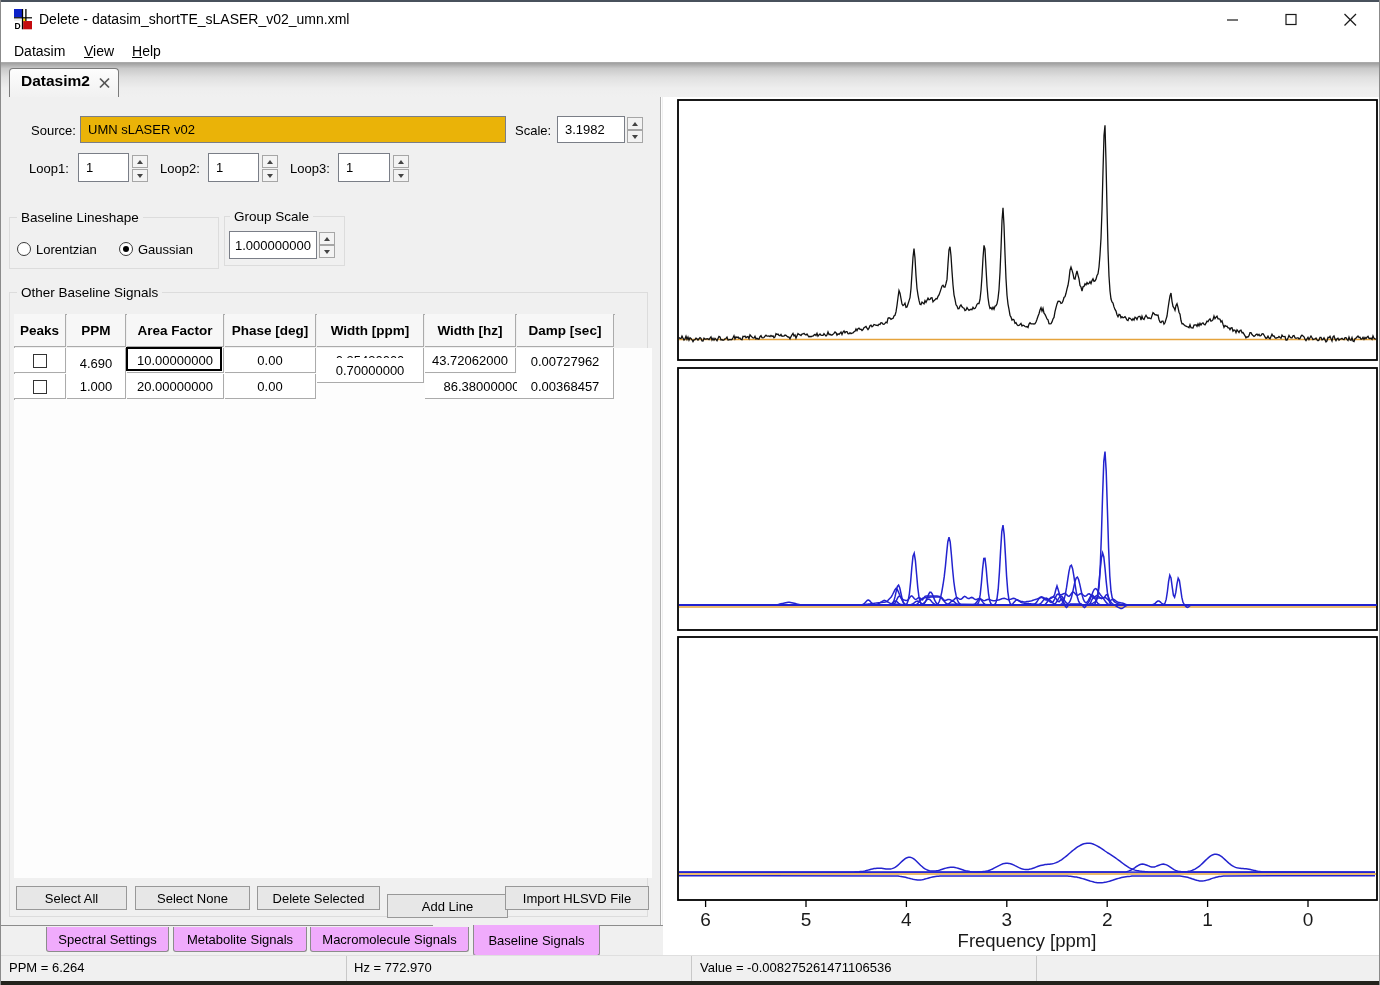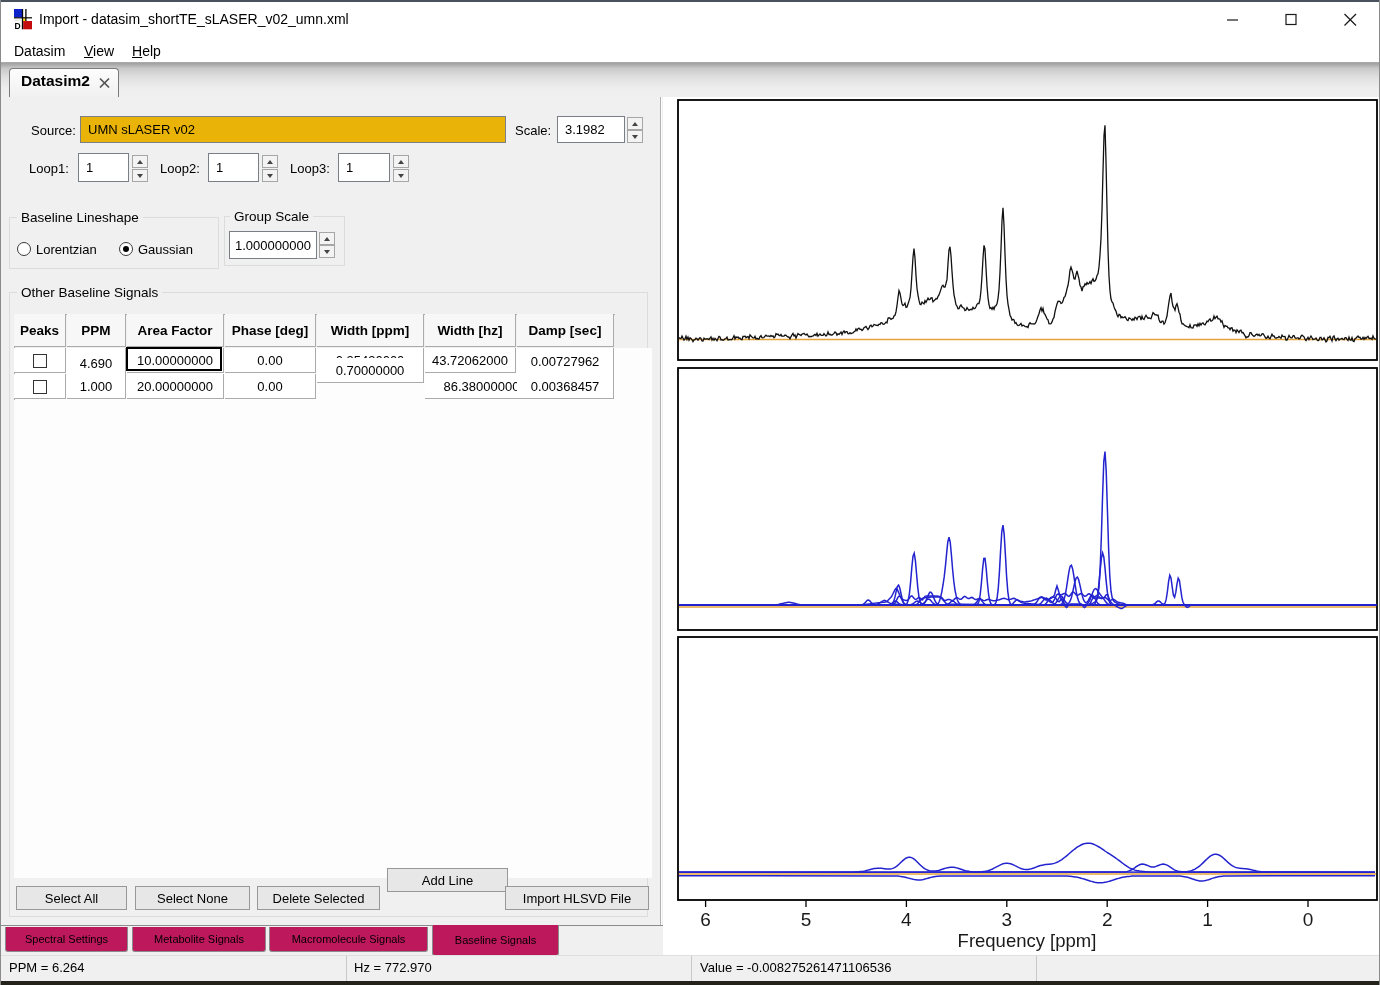--- a/index.html
+++ b/index.html
@@ -14,40 +14,40 @@
 .tup { width:0;height:0;border-left:3.5px solid transparent;border-right:3.5px solid transparent;border-bottom:4px solid #444; }
 .tdn { width:0;height:0;border-left:3.5px solid transparent;border-right:3.5px solid transparent;border-top:4px solid #444; }
 .gb { position:absolute; border:1px solid #dcdcdc; }
 .gbl { position:absolute; font-size:13.5px; background:#f0f0f0; padding:0 4px; white-space:nowrap; }
 .tc { position:absolute; background:#fff; border-right:1px solid #ababab; border-bottom:1px solid #ababab;
   font-size:13px; display:flex; align-items:center; justify-content:center; white-space:nowrap; }
 .th { font-weight:bold; background:#f7f7f7; font-size:13.5px; }
 .cb { position:absolute; width:14px; height:14px; background:#fff; border:1.3px solid #333; }
 .btn { position:absolute; height:24px; background:#e7e7e7; border:1px solid #989898; font-size:13px;
   display:flex; align-items:center; justify-content:center; white-space:nowrap; }
-.btab { position:absolute; top:927px; height:25px; background:#be185d; border:1px solid #8c8c8c; border-top:none;
-  border-radius:0 0 3px 3px; font-size:11px; display:flex; align-items:center; justify-content:center; white-space:nowrap; }
+.btab { position:absolute; top:927px; height:25px; background:#f0abfc; border:1px solid #8c8c8c; border-top:none;
+  border-radius:0 0 3px 3px; font-size:13px; display:flex; align-items:center; justify-content:center; white-space:nowrap;margin-left:41px; }
 .radio { position:absolute; width:14px; height:14px; border-radius:50%; background:#fff; border:1px solid #3a3a3a; }
 </style></head><body>
 <div id="win">
 
 <div class="abs" style="left:0;top:0;width:1380px;height:2px;background:#48515c"></div>
 
 <div class="abs" style="left:0;top:2px;width:1380px;height:36px;background:#fff"></div>
 <svg class="abs" style="left:13px;top:9px" width="19" height="21" viewBox="0 0 19 21">
   <rect x="0" y="0" width="8" height="8.3" fill="#0d22c8"></rect>
   <rect x="9.2" y="12" width="8.8" height="8.3" fill="#c40b0e"></rect>
   <rect x="9.2" y="9.3" width="2.7" height="2.8" fill="#ffd800"></rect>
   <line x1="8.5" y1="0" x2="8.5" y2="20.3" stroke="#000" stroke-width="1.3"></line>
   <line x1="11.9" y1="0" x2="11.9" y2="12" stroke="#000" stroke-width="1.3"></line>
   <line x1="0" y1="8.8" x2="18" y2="8.8" stroke="#000" stroke-width="1.2"></line>
   <line x1="0" y1="11" x2="8" y2="11" stroke="#dedede" stroke-width="1"></line>
   <text x="0.5" y="19.5" font-size="8.5" font-weight="bold" fill="#000">D</text>
 </svg>
-<div class="lbl" style="left:38px;top:11px;font-size:14px">Import - datasim_shortTE_sLASER_v02_umn.xml</div>
+<div class="lbl" style="left:38px;top:11px;font-size:14px">Delete - datasim_shortTE_sLASER_v02_umn.xml</div>
 <svg class="abs" style="left:1220px;top:8px" width="146" height="24" viewBox="0 0 146 24">
   <line x1="6" y1="12" x2="17" y2="12" stroke="#1a1a1a" stroke-width="1.2"></line>
   <rect x="65" y="6.5" width="10" height="10" fill="none" stroke="#1a1a1a" stroke-width="1.2"></rect>
   <line x1="123.5" y1="6" x2="135" y2="17.5" stroke="#1a1a1a" stroke-width="1.2"></line>
   <line x1="135" y1="6" x2="123.5" y2="17.5" stroke="#1a1a1a" stroke-width="1.2"></line>
 </svg>
 
 <div class="abs" style="left:0;top:38px;width:1380px;height:24px;background:#fff"></div>
 <div class="lbl" style="left:13px;top:43px;font-size:14px">Datasim</div>
 <div class="lbl" style="left:83px;top:43px;font-size:14px"><span style="text-decoration:underline">V</span>iew</div>
@@ -156,21 +156,21 @@
 <div class="tc th" style="left:516px;top:314px;width:97px;height:33px">Damp [sec]</div>
 <div class="tc" style="left:516px;top:348px;width:97px;height:27px">0.00727962</div>
 <div class="tc" style="left:516px;top:374px;width:97px;height:25px">0.00368457</div>
 <div class="cb" style="left:32px;top:354px"></div>
 <div class="cb" style="left:32px;top:380px"></div>
 <div style="position:absolute;left:125px;top:347px;width:96px;height:24px;border:2px solid #000"></div>
 
 <div class="btn" style="left:15px;top:886px;width:111px">Select All</div>
 <div class="btn" style="left:134px;top:886px;width:115px">Select None</div>
 <div class="btn" style="left:256px;top:886px;width:123px">Delete Selected</div>
-<div class="btn" style="left:386px;top:868px;width:121px">Add Line</div>
+<div class="btn" style="left:386px;top:894px;width:121px">Add Line</div>
 <div class="btn" style="left:504px;top:886px;width:144px">Import HLSVD File</div>
 
 <div class="abs" style="left:0;top:925px;width:662px;height:1px;background:#8c8c8c"></div>
 <div class="abs" style="left:432px;top:925px;width:125px;height:1px;background:#f0f0f0"></div>
 <div class="btab" style="left:4px;width:123px">Spectral Settings</div>
 <div class="btab" style="left:131px;width:134px">Metabolite Signals</div>
 <div class="btab" style="left:268px;width:159px">Macromolecule Signals</div>
 <div class="btab" style="left:431px;top:925px;height:31px;width:127px;border-radius:0 0 3px 3px">Baseline Signals</div>
 
 <svg class="abs" style="left:662px;top:97px" width="718" height="858" viewBox="662 97 718 858">

